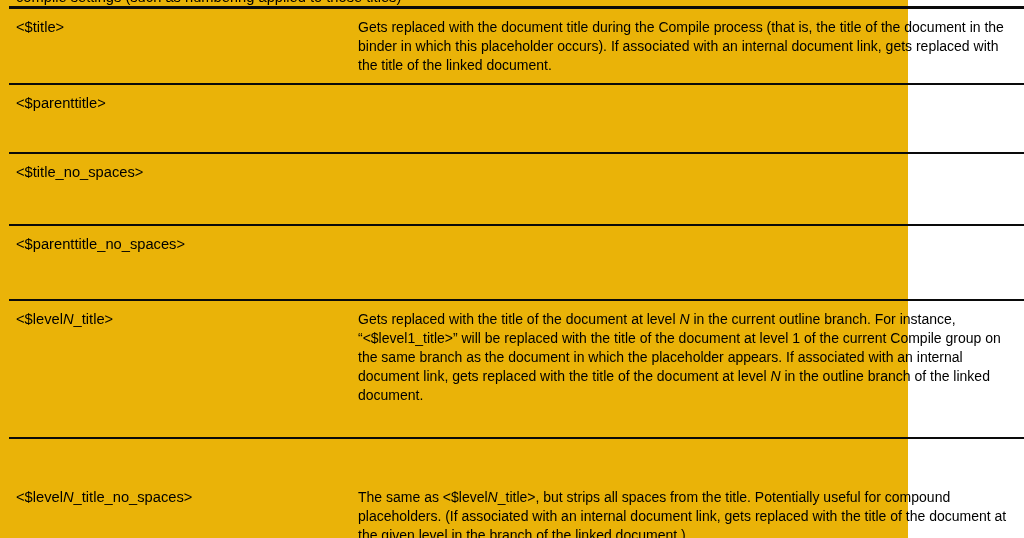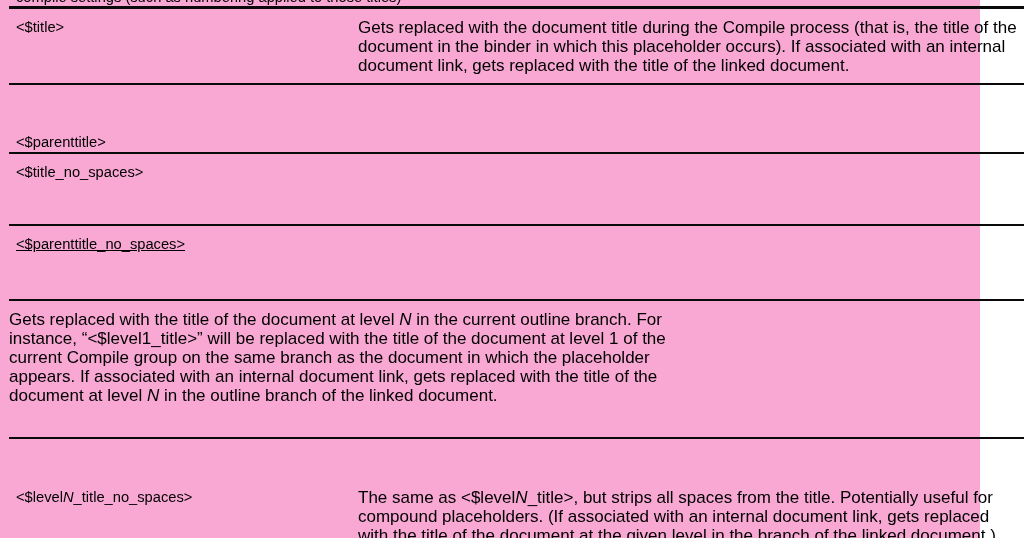--- a/index.html
+++ b/index.html
@@ -7,23 +7,23 @@
     padding: 0;
     background: #ffffff;
     width: 1024px;
     height: 538px;
     overflow: hidden;
     font-family: "Liberation Sans", "DejaVu Sans", sans-serif;
     color: #000000;
   }
   .page {
     position: relative;
-    width: 980px;
+    width: 908px;
     height: 538px;
-    background: #f9a8d4;
+    background: #eab308;
   }
   
   .clip-line {
     height: 6px;
     overflow: hidden;
     position: relative;
   }
   .clip-line .clip-inner {
     position: absolute;
     top: -12px;
@@ -49,30 +49,30 @@
   .cell-tag {
     flex: 0 0 342px;
     padding-left: 7px;
     font-size: 14.7px;
     line-height: 19px;
     white-space: nowrap;
   }
   .cell-desc {
     flex: 0 0 660px;
     max-width: 660px;
-    font-size: 17px;
+    font-size: 14px;
     line-height: 19px;
     text-align: left;
   }
   .cell-desc i, .cell-tag i { font-style: italic; }
   
   .r0 { min-height: 76px; }
-  .r1 { min-height: 69px; align-items: flex-end; }
+  .r1 { min-height: 69px; }
   .r2 { min-height: 72px; gap: 12px; }
-  .r3 { min-height: 75px; text-decoration: underline; }
+  .r3 { min-height: 75px; }
   .r4 { min-height: 138px; }
   .r5 { min-height: 96px; margin-top: 40px; }
 </style>
 </head>
 <body>
 
 <div class="page">
 
   <div class="clip-line">
     <span class="clip-inner">compile settings (such as numbering applied to those titles)</span>
@@ -91,20 +91,21 @@
 
     <div class="t-row r2">
       <div class="cell-tag">&lt;$title_no_spaces&gt;</div>
     </div>
 
     <div class="t-row r3">
       <div class="cell-tag">&lt;$parenttitle_no_spaces&gt;</div>
     </div>
 
     <div class="t-row r4">
+      <div class="cell-tag">&lt;$level<i>N</i>_title&gt;</div>
       <div class="cell-desc">Gets replaced with the title of the document at level <i>N</i> in the current outline branch. For instance, “&lt;$level1_title&gt;” will be replaced with the title of the document at level 1 of the current Compile group on the same branch as the document in which the placeholder appears. If associated with an internal document link, gets replaced with the title of the document at level <i>N</i> in the outline branch of the linked document.</div>
     </div>
 
     <div class="t-row r5">
       <div class="cell-tag">&lt;$level<i>N</i>_title_no_spaces&gt;</div>
       <div class="cell-desc">The same as &lt;$level<i>N</i>_title&gt;, but strips all spaces from the title. Potentially useful for compound placeholders. (If associated with an internal document link, gets replaced with the title of the document at the given level in the branch of the linked document.)</div>
     </div>
 
   </div>
 </div>

